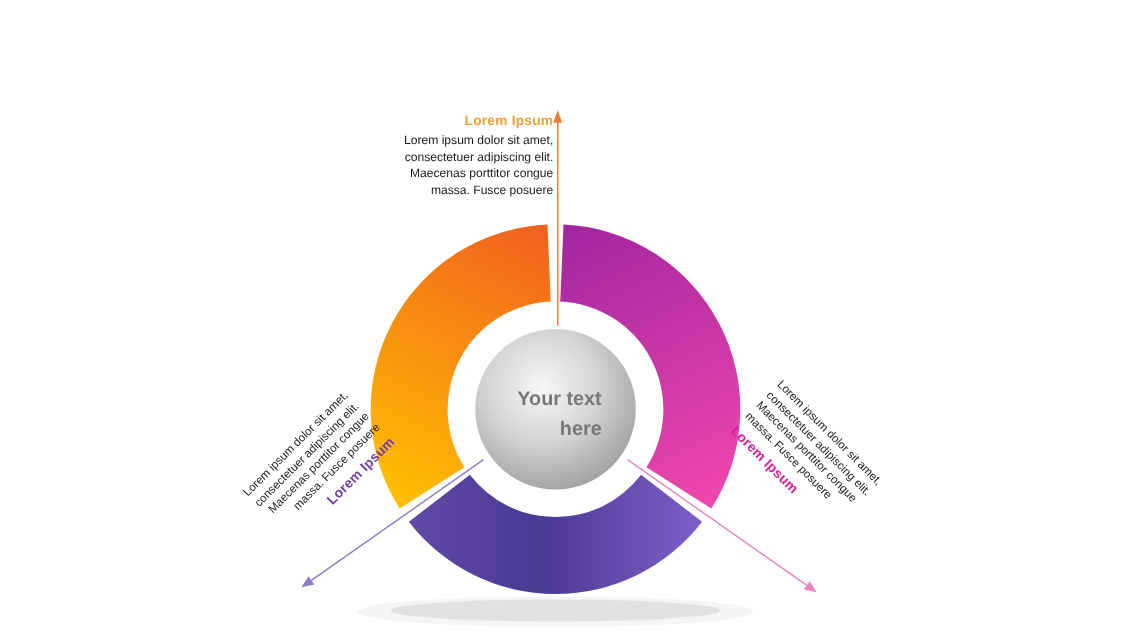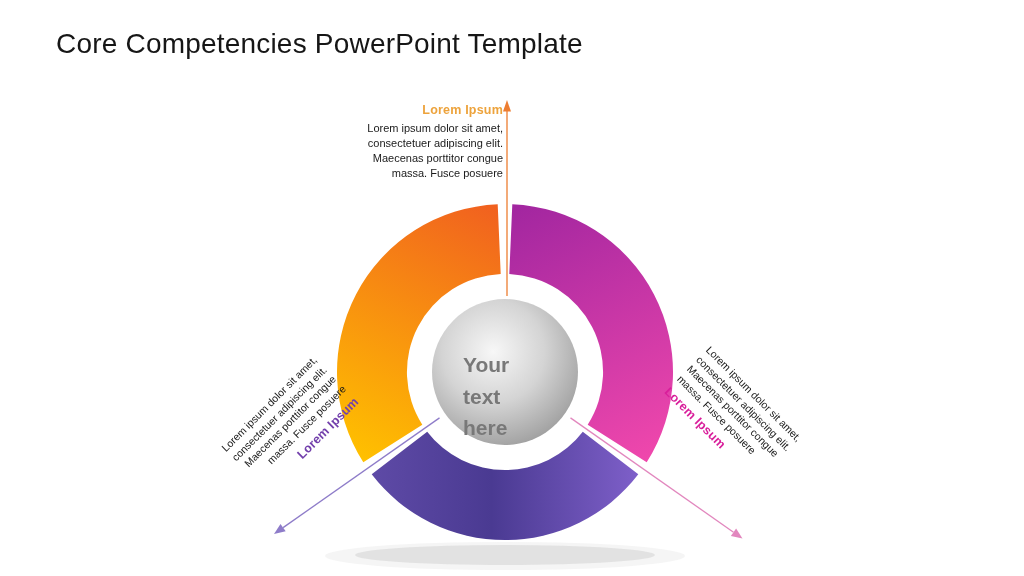--- a/index.html
+++ b/index.html
@@ -60,33 +60,32 @@
   }
   .callout-left .callout-body,
   .callout-right .callout-body { font-size: 10.5px; line-height: 1.3; }
   .callout-left .callout-label,
   .callout-right .callout-label { margin-top: 3px; }
   .center-label {
     position: absolute;
     left: 463px;
     top: 349px;
     width: 84px;
-    text-align: left;
-    font-size: 21px;
+    text-align: right;
+    font-size: 18px;
     font-weight: bold;
     color: #787878;
     line-height: 1.5;
   }
 </style>
 </head>
 <body>
 
 <div class="canvas">
 
-  <h1 class="slide-title">Core Competencies PowerPoint Template</h1>
 
   <svg class="diagram-svg" viewBox="0 0 1024 576">
     <defs>
       <linearGradient id="gradOrange" gradientUnits="userSpaceOnUse" x1="497" y1="208" x2="368" y2="462">
         <stop offset="0" stop-color="#F1611F"></stop>
         <stop offset="1" stop-color="#FFC000"></stop>
       </linearGradient>
       <linearGradient id="gradMagenta" gradientUnits="userSpaceOnUse" x1="512" y1="208" x2="640" y2="462">
         <stop offset="0" stop-color="#A226A0"></stop>
         <stop offset="1" stop-color="#EF47AC"></stop>

